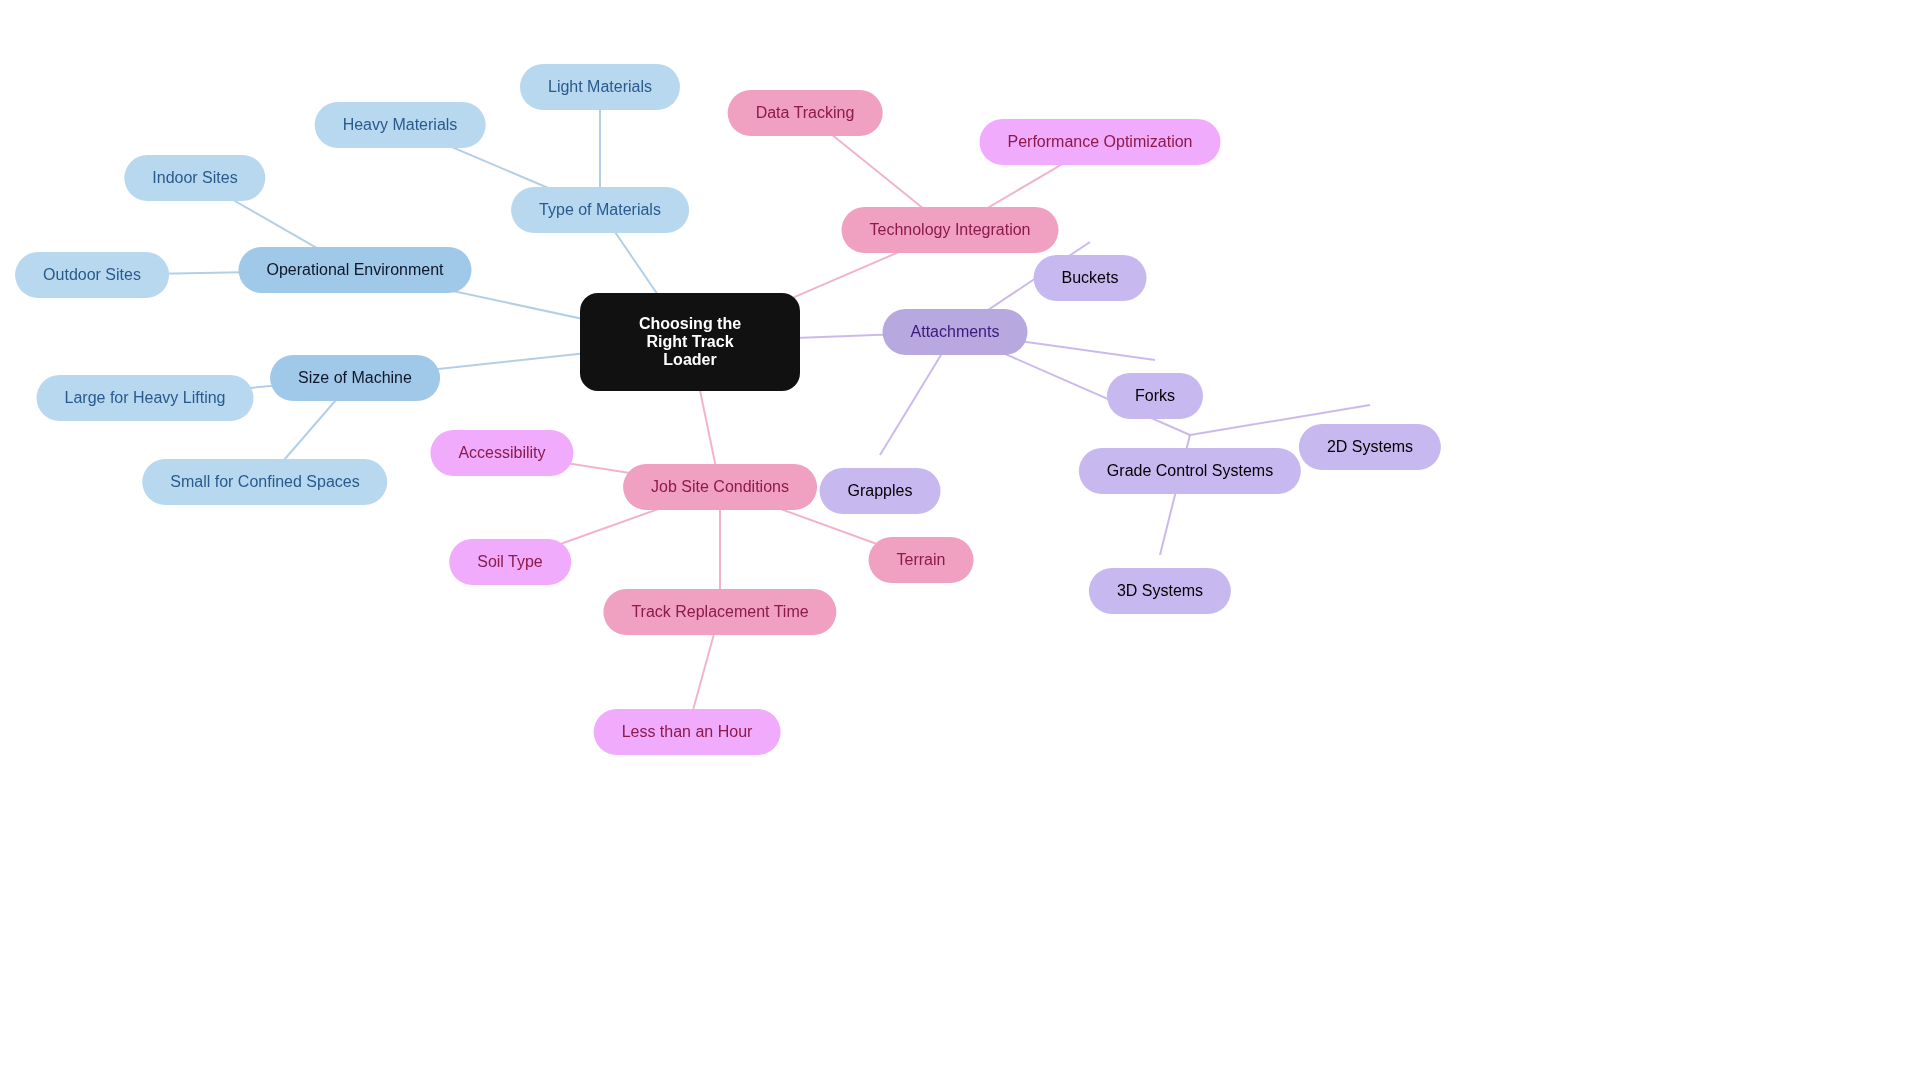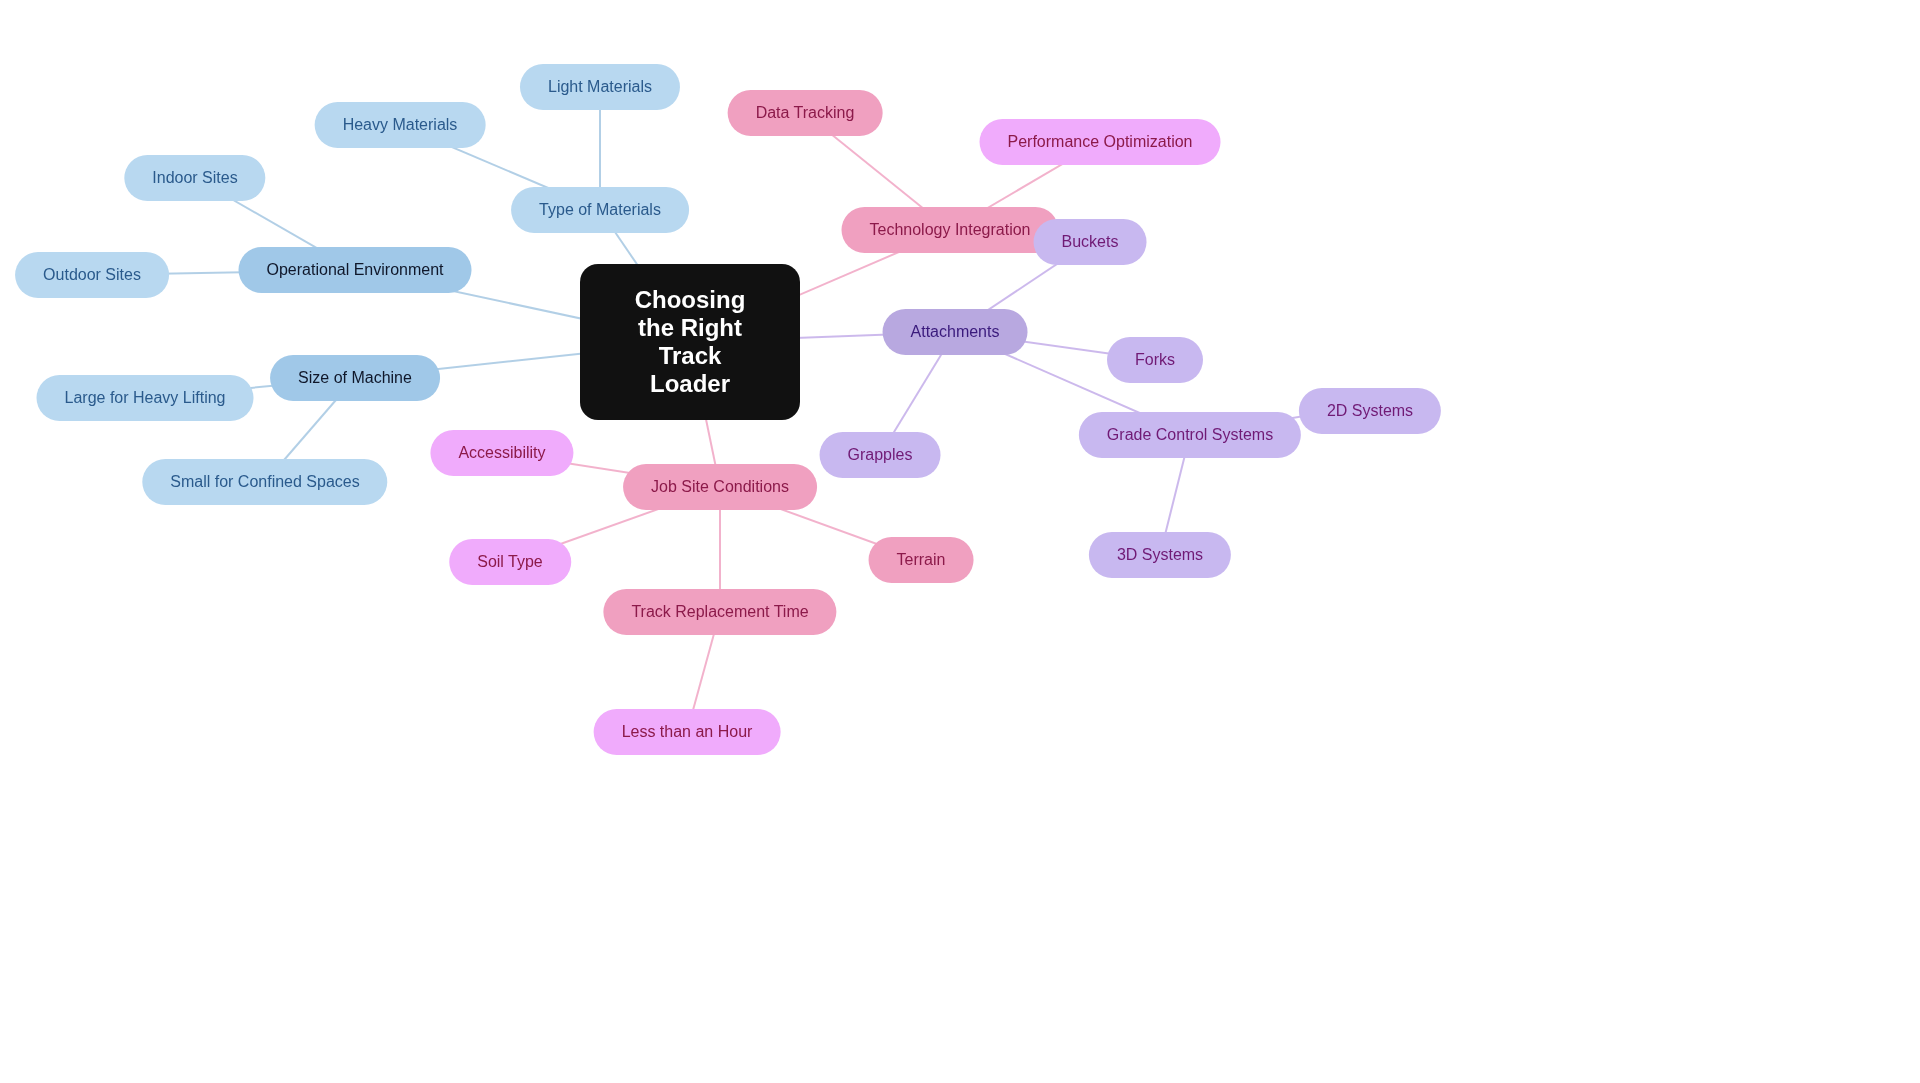--- a/index.html
+++ b/index.html
@@ -33,39 +33,40 @@
       font-size: 16px;
       font-weight: 400;
       padding: 14px 28px;
       cursor: pointer;
       transform: translate(-50%, -50%);
       white-space: nowrap;
     }
     .node.center {
       background: #111111;
       color: #ffffff;
-      font-size: 24px;
+      font-size: 16px;
       font-weight: 600;
       border-radius: 18px;
       padding: 22px 40px;
       white-space: normal;
       width: 220px;
       text-align: center;
     }
     .node.blue-light {
       background: #b8d8f0;
       color: #2a5a8c;
     }
     .node.blue-medium {
       background: #a0c8e8;
       color: #0f172a;
     }
     .node.purple-light {
       background: #c8b8f0;
-      color: #701a75;
+      color: #000000;
+      margin-top: 36px;
     }
     .node.purple-medium {
       background: #b8a8e0;
       color: #3a1a7c;
     }
     .node.pink {
       background: #f0a0c0;
       color: #8c1a4a;
     }
     .node.pink-light {

